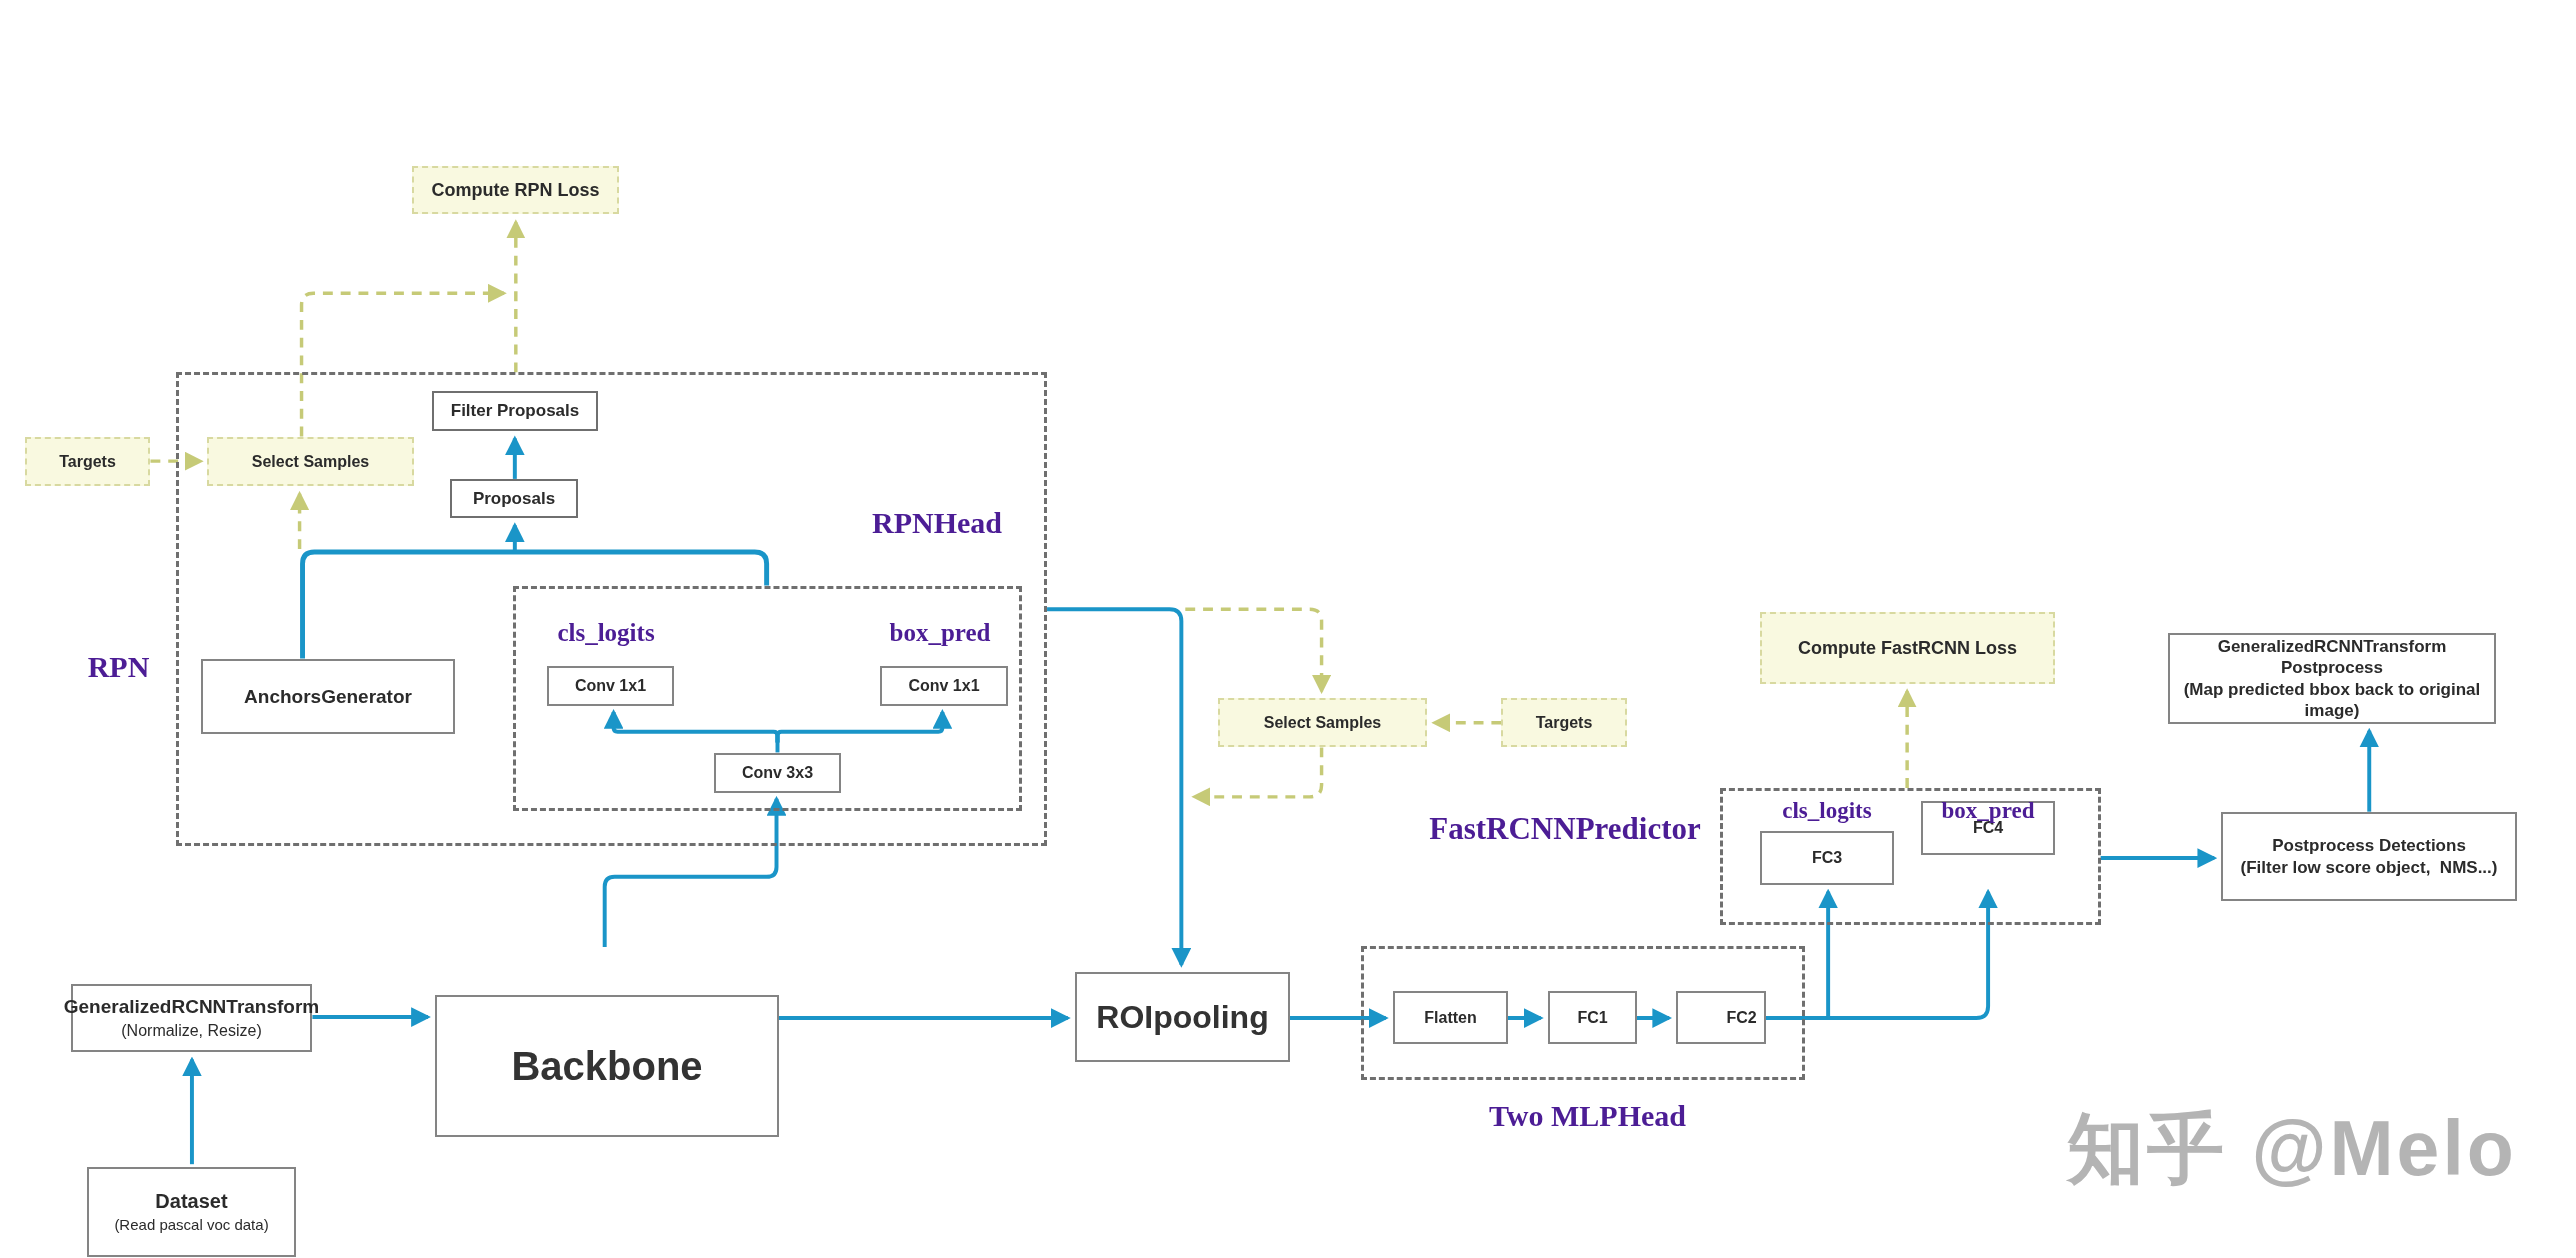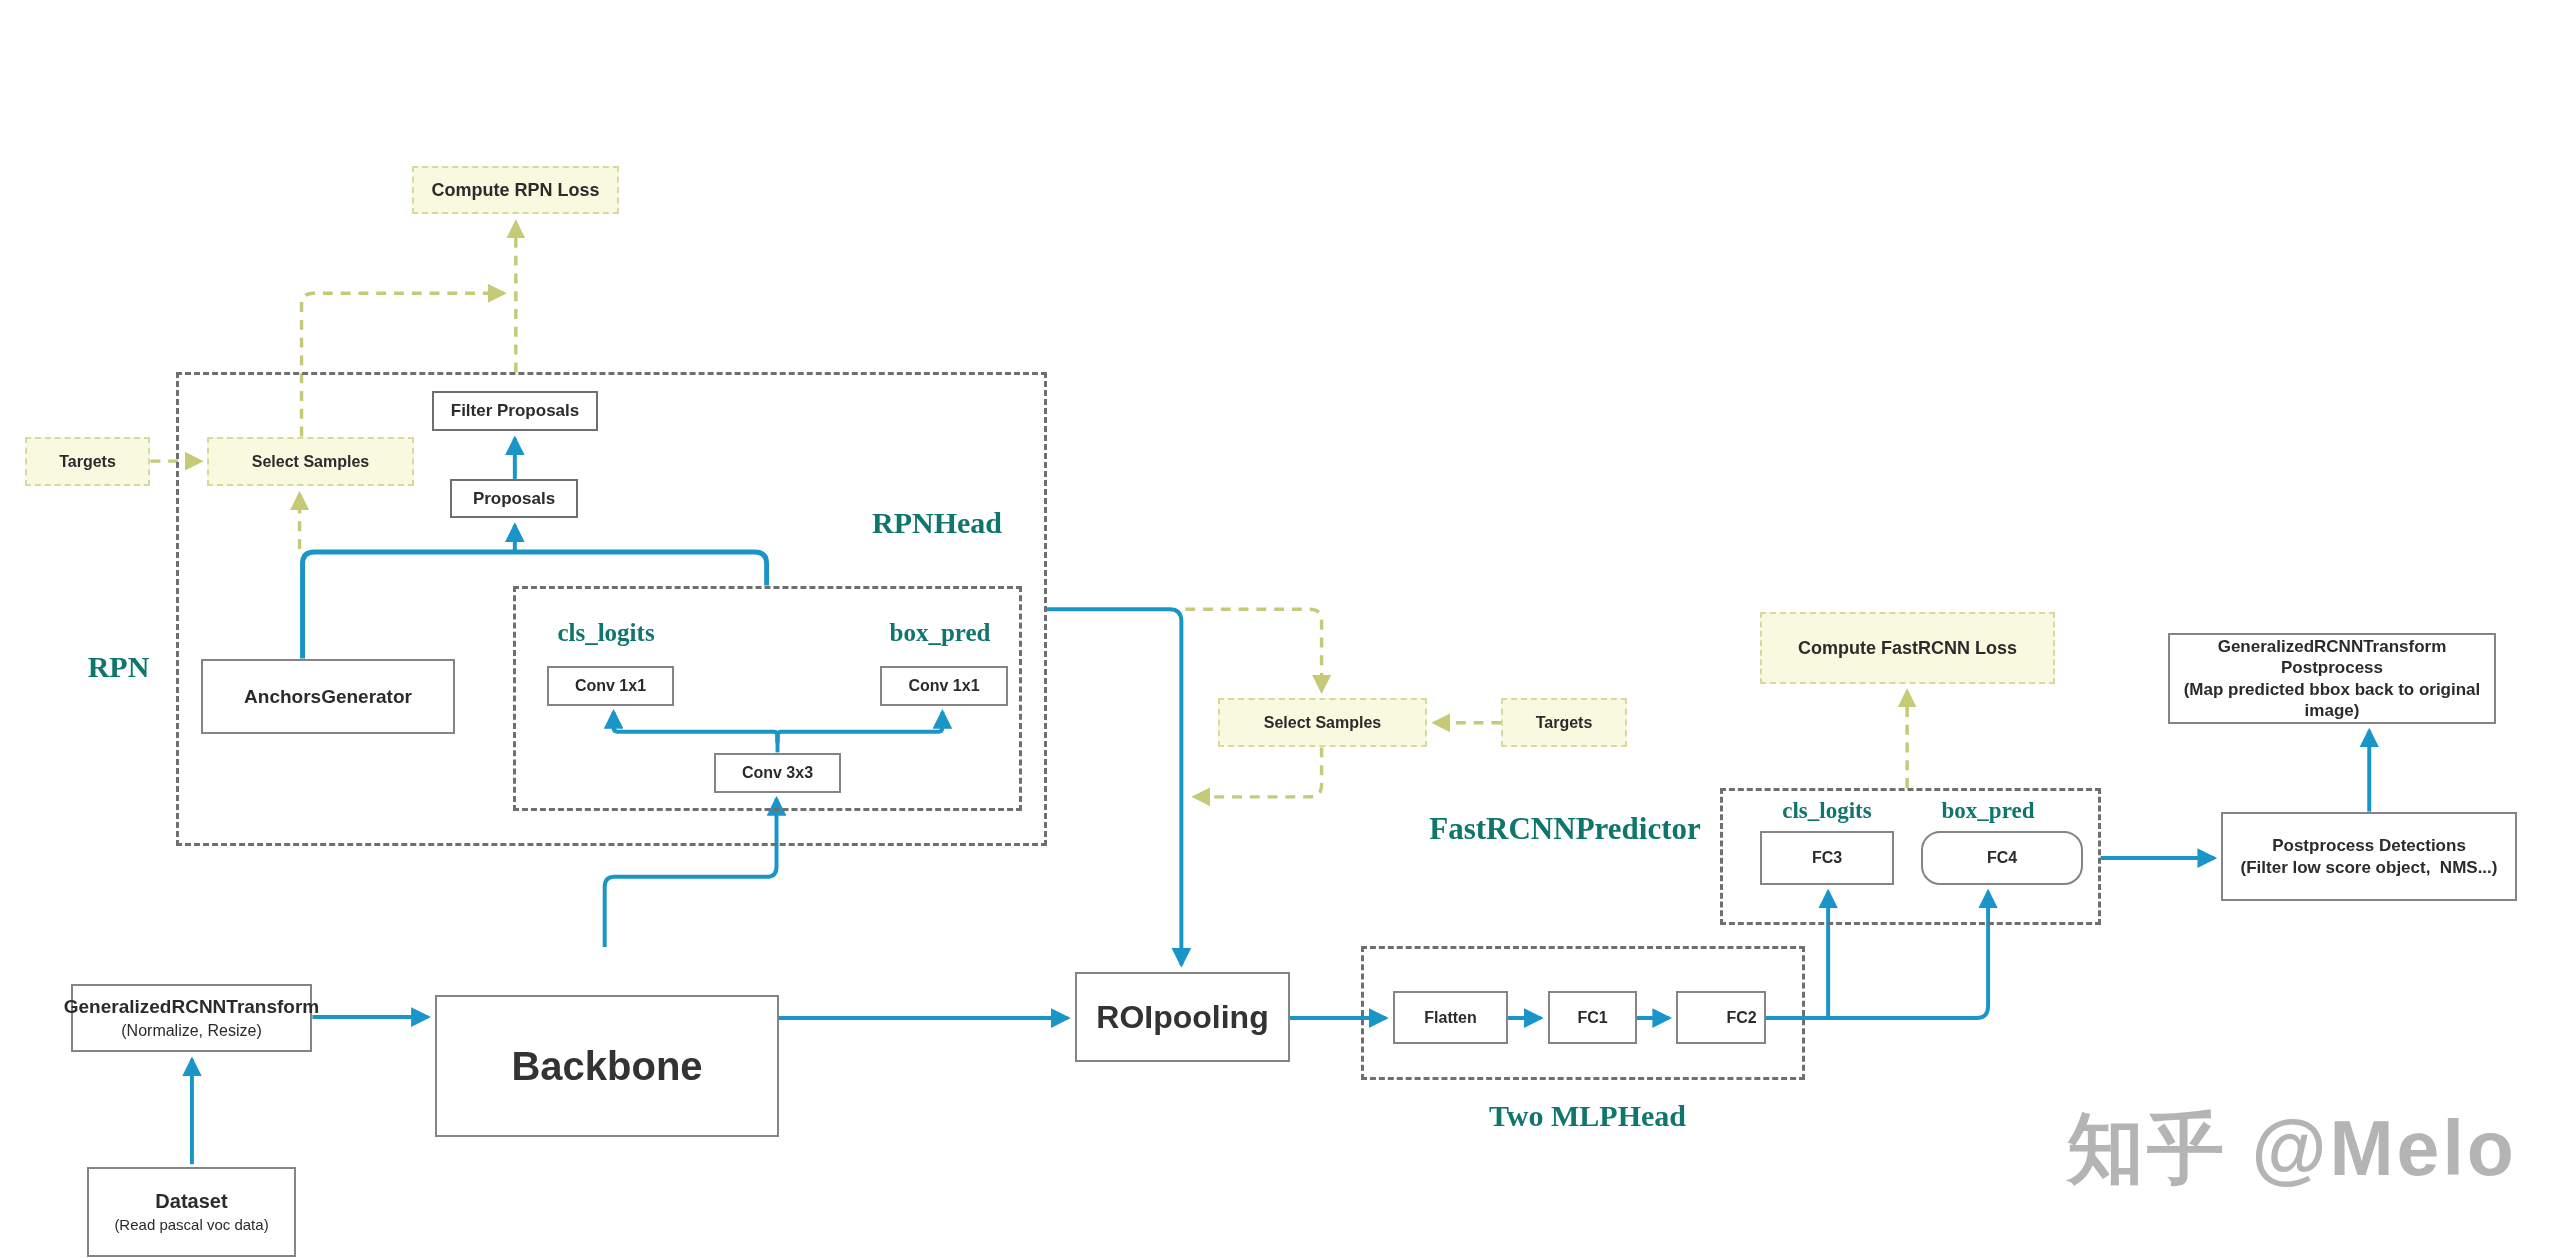--- a/index.html
+++ b/index.html
@@ -19,21 +19,21 @@
   }
   .wires{position:absolute;left:0;top:0;width:2576px;height:1258px;pointer-events:none;}
   .node{position:absolute;display:flex;flex-direction:column;align-items:center;justify-content:center;
     box-sizing:border-box;text-align:center;line-height:1.25;}
   .white{background:#ffffff;border:2px solid var(--box-border);}
   .note{background:var(--note-fill);border:2px dashed var(--note-border);font-weight:bold;font-size:17px;}
   .frame{position:absolute;box-sizing:border-box;border:3px dashed var(--frame-border);background:transparent;}
   .b{font-weight:bold;}
   .sub{font-weight:normal;font-size:15px;margin-top:2px;}
   .serif{position:absolute;display:flex;align-items:center;justify-content:center;text-align:right;
-    font-family:"Liberation Serif", serif;font-weight:bold;color:#0f766e;}
+    font-family:"Liberation Serif", serif;font-weight:bold;color:#4c1d95;}
   .pre{white-space:pre-wrap;}
   .watermark{position:absolute;left:2067px;top:1098px;font-size:77px;color:var(--watermark);
     font-weight:bold;letter-spacing:3px;white-space:nowrap;}
 </style>
 </head>
 <body>
 
 <div class="canvas">
 
   <svg class="wires" viewBox="0 0 2608 1274">
@@ -142,21 +142,21 @@
   </div>
   <div class="node white" style="left:1548px;top:991px;width:89px;height:53px;font-size:16px;font-weight:600;">
     <span>FC1</span>
   </div>
   <div class="node white" style="left:1676px;top:991px;width:90px;height:53px;font-size:16px;font-weight:600;padding-left:41px;">
     <span>FC2</span>
   </div>
   <div class="node white" style="left:1760px;top:831px;width:134px;height:54px;font-size:16px;font-weight:600;">
     <span>FC3</span>
   </div>
-  <div class="node white" style="left:1921px;top:831px;width:162px;height:54px;font-size:16px;font-weight:600;border-radius:19px;">
+  <div class="node white" style="left:1921px;top:801px;width:134px;height:54px;font-size:16px;font-weight:600;">
     <span>FC4</span>
   </div>
 
   <div class="node white b" style="left:2168px;top:633px;width:328px;height:91px;font-size:17px;">
     <span class="pre">GeneralizedRCNNTransform    Postprocess</span>
     <span class="pre">(Map predicted bbox back to original image)</span>
   </div>
   <div class="node white b" style="left:2221px;top:812px;width:296px;height:89px;font-size:17px;">
     <span>Postprocess Detections</span>
     <span class="pre">(Filter low score object,  NMS...)</span>

